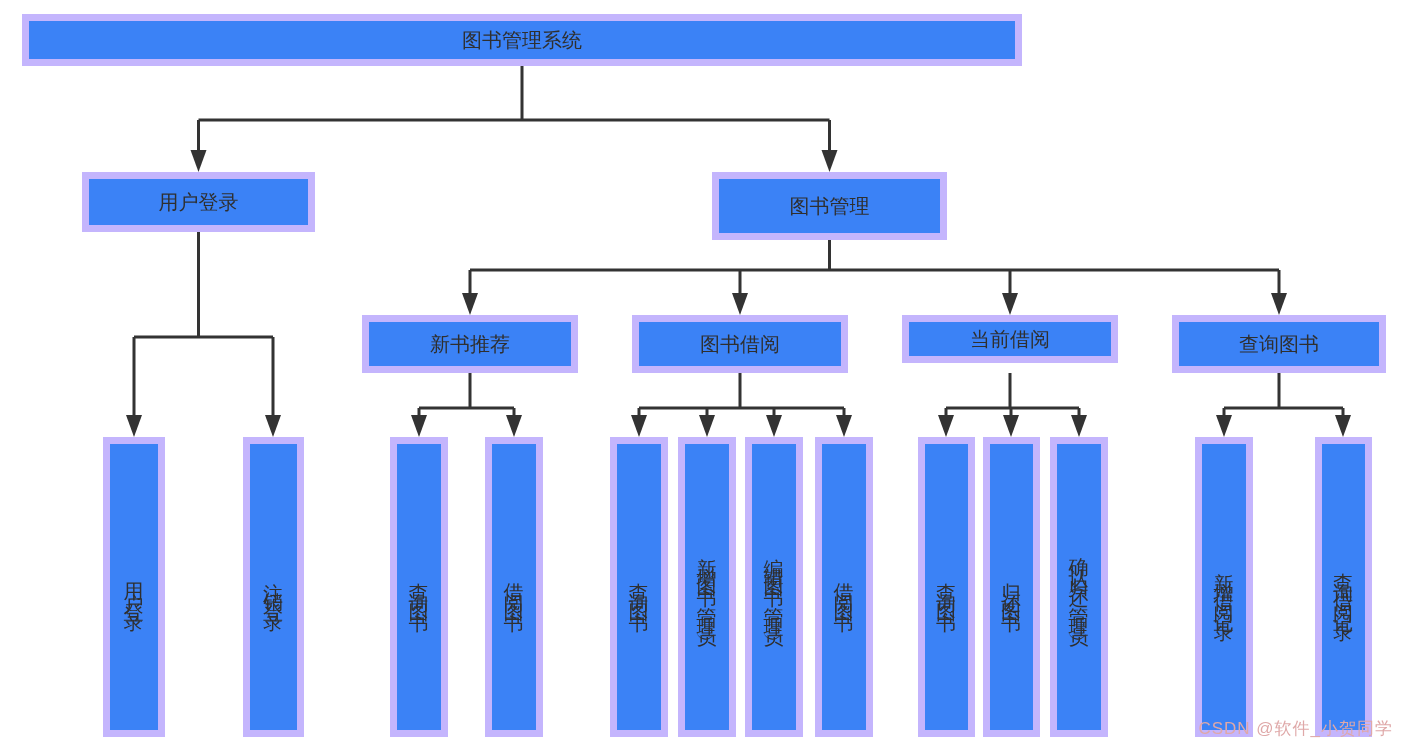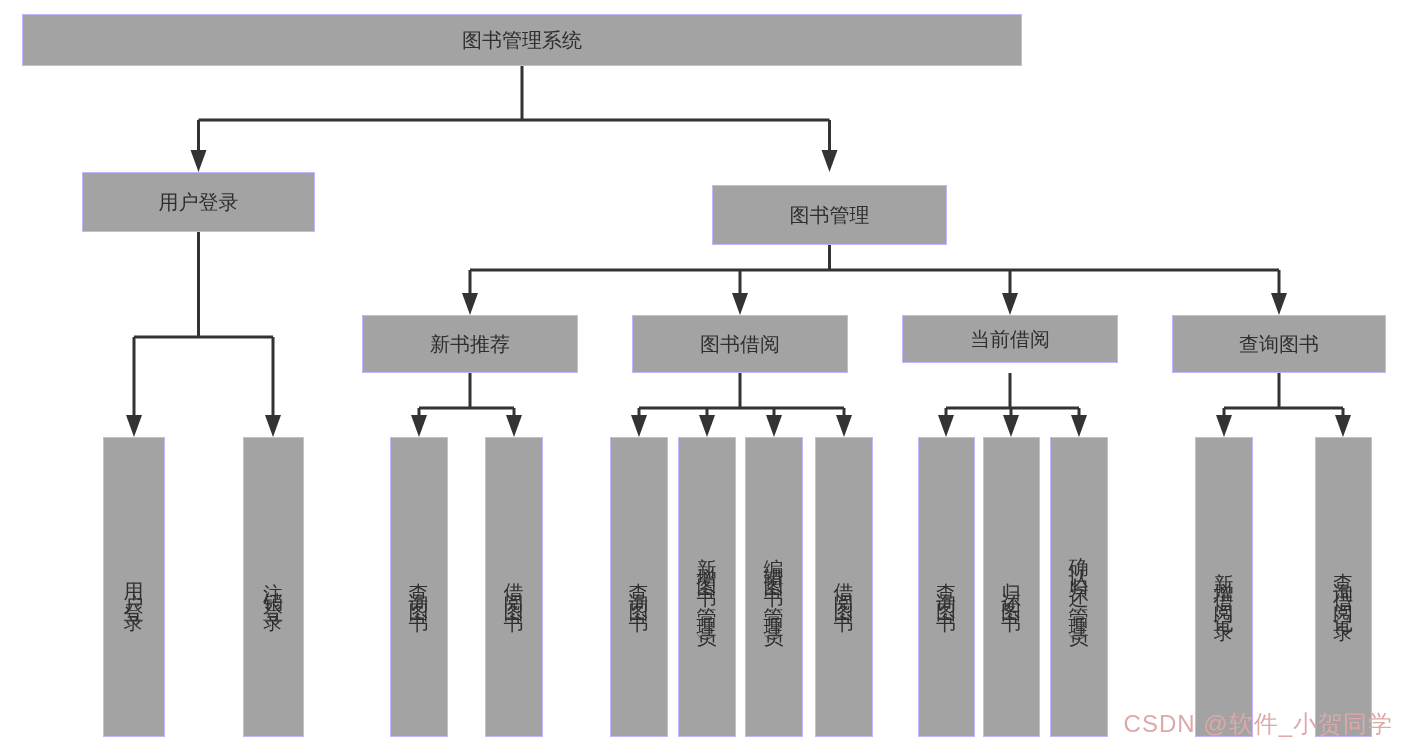--- a/index.html
+++ b/index.html
@@ -6,22 +6,22 @@
   #stage{
     position:relative;
     width:1405px;height:747px;
     background:#ffffff;
     font-family:"Liberation Sans","DejaVu Sans",sans-serif;
     overflow:hidden;
   }
   .box{
     position:absolute;
     box-sizing:border-box;
-    border:1px solid #c4b5fd;
-    background:#a3a3a3;
+    border:7px solid #c4b5fd;
+    background:#3b82f6;
     display:flex;
     align-items:center;
     justify-content:center;
     color:#2f2f2f;
     font-size:20px;
     text-align:right;
     white-space:nowrap;
   }
   .leaf{
     writing-mode:vertical-rl;
@@ -36,21 +36,21 @@
   }
   #connectors path{
     stroke:#333333;stroke-width:3;fill:none;
   }
   #connectors polygon{
     fill:#333333;stroke:none;
   }
   .watermark{
     position:absolute;
     right:12px;bottom:7px;
-    font-size:24px;
+    font-size:17px;
     color:#dfa8a8;
     letter-spacing:1px;
   }
 </style>
 </head>
 <body>
 
 <div id="stage">
 
   <svg id="connectors" width="1405" height="747" aria-hidden="true">
@@ -99,21 +99,21 @@
     <g>
       <path d="M1279 373 V408 M1224 408 H1343 M1224 408 V415 M1343 408 V415"></path>
       <polygon points="1216,415 1232,415 1224,437"></polygon>
       <polygon points="1335,415 1351,415 1343,437"></polygon>
     </g>
   </svg>
 
   <div class="box" style="left:22px;top:14px;width:1000px;height:52px;">图书管理系统</div>
 
   <div class="box" style="left:82px;top:172px;width:233px;height:60px;">用户登录</div>
-  <div class="box" style="left:712px;top:185px;width:235px;height:60px;">图书管理</div>
+  <div class="box" style="left:712px;top:172px;width:235px;height:68px;">图书管理</div>
 
   <div class="box" style="left:632px;top:315px;width:216px;height:58px;">图书借阅</div>
   <div class="box" style="left:362px;top:315px;width:216px;height:58px;">新书推荐</div>
   <div class="box" style="left:902px;top:315px;width:216px;height:48px;">当前借阅</div>
   <div class="box" style="left:1172px;top:315px;width:214px;height:58px;">查询图书</div>
 
   <div class="box leaf" style="left:103px;top:437px;width:62px;height:300px;">用户登录</div>
   <div class="box leaf" style="left:243px;top:437px;width:61px;height:300px;">注销登录</div>
 
   <div class="box leaf" style="left:390px;top:437px;width:58px;height:300px;">查询图书</div>

